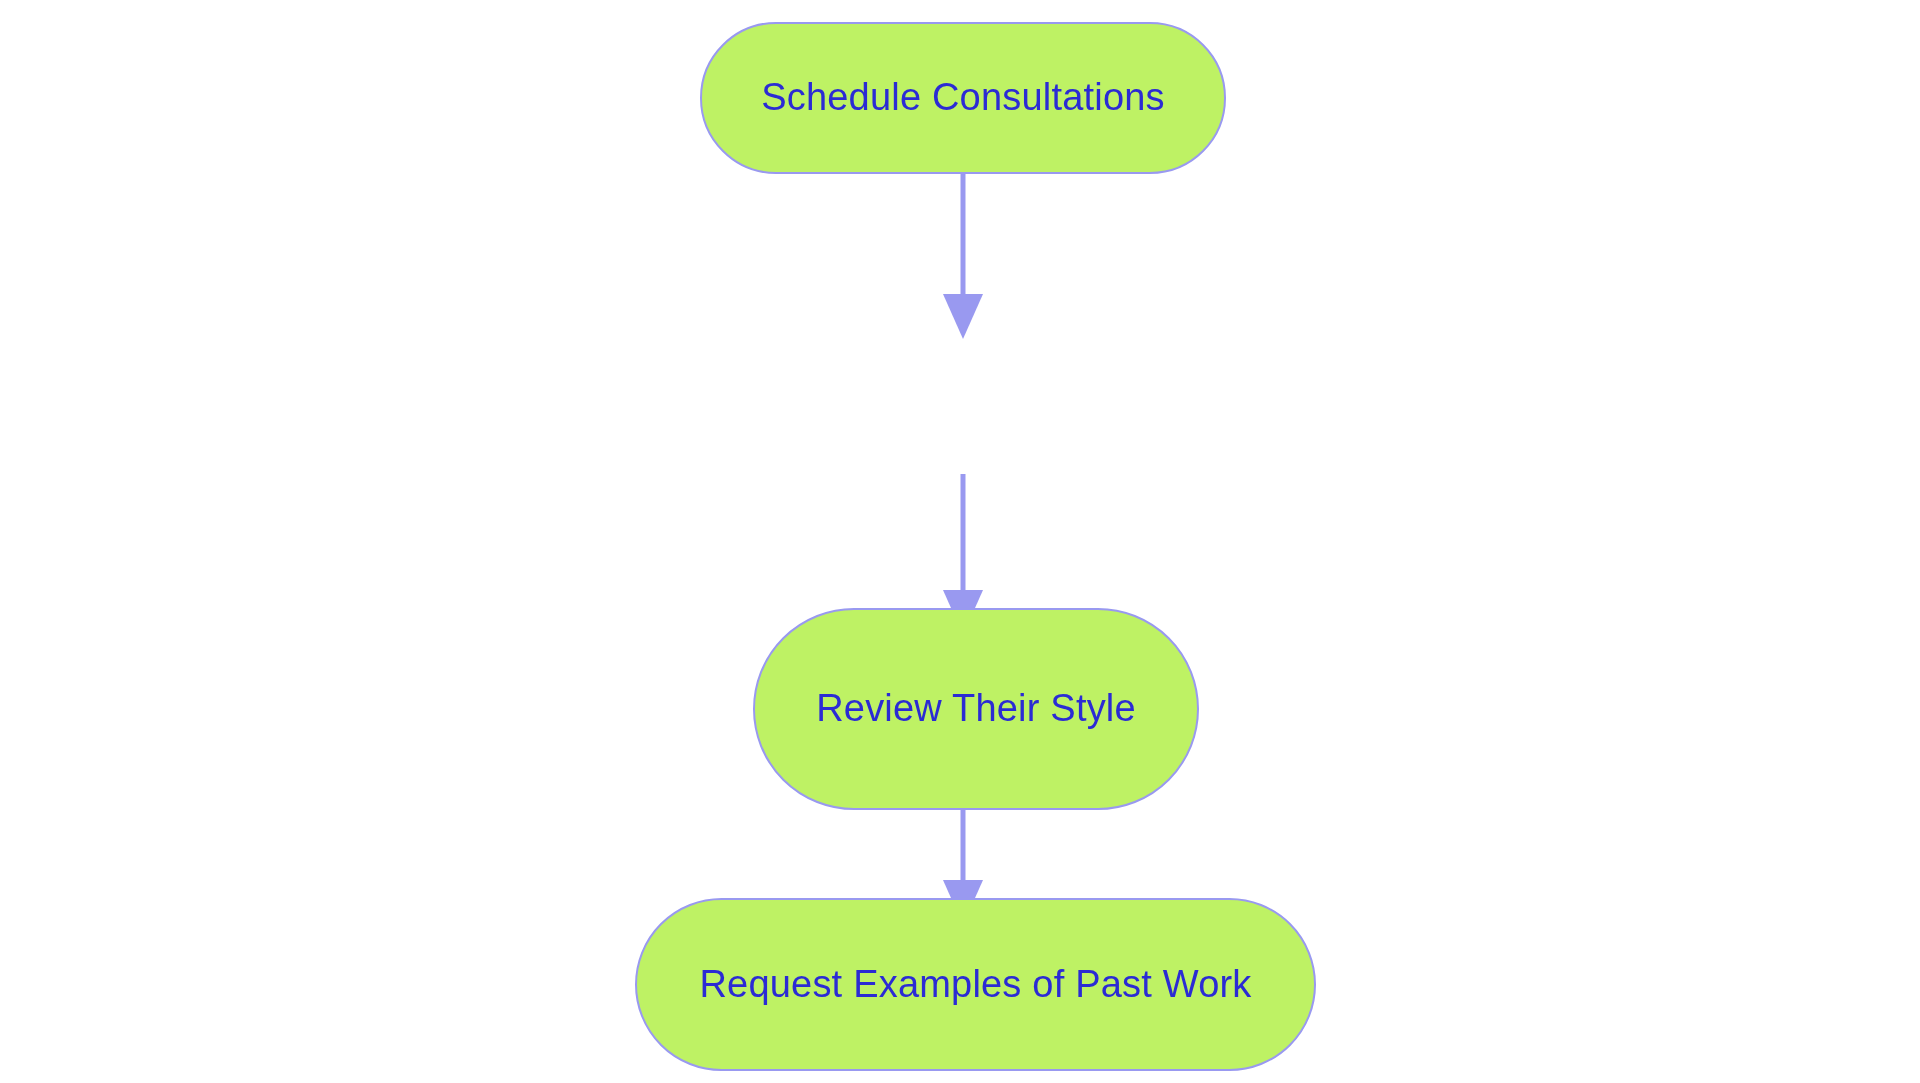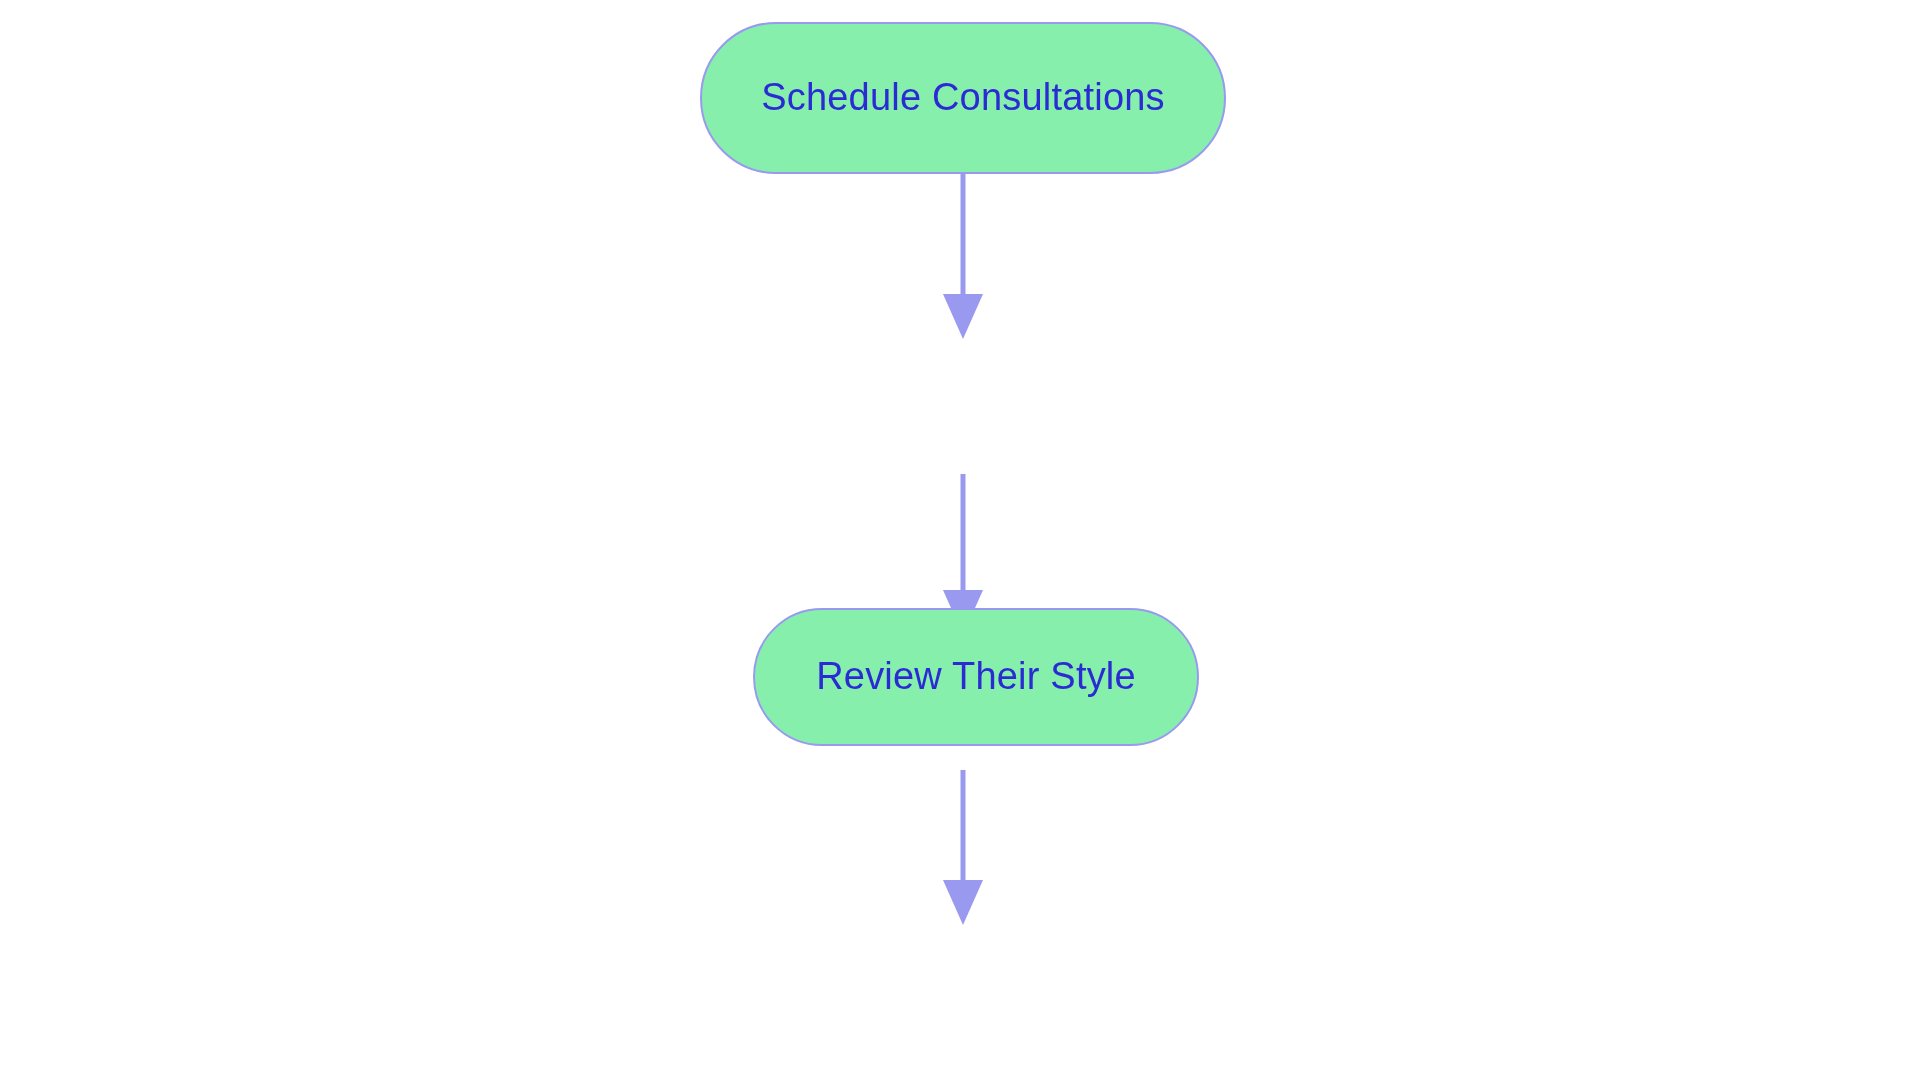--- a/index.html
+++ b/index.html
@@ -32,39 +32,39 @@
     pointer-events: none;
   }
 
   
   .flow-node {
     position: absolute;
     box-sizing: border-box;
     display: flex;
     align-items: center;
     justify-content: center;
-    background: #86efac;
+    background: #bef264;
     border: 2px solid #9999f0;
     border-radius: 9999px;
     text-align: center;
   }
   .flow-node-label {
     color: #2b2bd4;
     font-family: "Liberation Sans", sans-serif;
     font-size: 38px;
     font-weight: 400;
     line-height: 1.15;
     letter-spacing: 0.2px;
     white-space: nowrap;
   }
 
   
   #node-0 { left: 700px;  top: 22px;   width: 526px; height: 152px; }
   #node-1 { left: 685px;  top: 312px;  width: 578px; height: 162px; }
-  #node-2 { left: 753px;  top: 608px;  width: 446px; height: 138px; }
+  #node-2 { left: 753px;  top: 608px;  width: 446px; height: 202px; }
   #node-3 { left: 635px;  top: 898px;  width: 681px; height: 173px; }
 </style>
 </head>
 <body>
 
 <div id="flow-canvas">
 
   <svg id="edges-layer" viewBox="0 0 1920 1083" width="1920" height="1083" xmlns="http://www.w3.org/2000/svg">
     <defs>
       <marker id="arrowhead" markerWidth="10" markerHeight="8" refX="0.4" refY="4" orient="auto" markerUnits="strokeWidth">
@@ -81,14 +81,17 @@
 
   <div class="flow-node" id="node-0">
     <span class="flow-node-label">Schedule Consultations</span>
   </div>
 
 
   <div class="flow-node" id="node-2">
     <span class="flow-node-label">Review Their Style</span>
   </div>
 
+  <div class="flow-node" id="node-3">
+    <span class="flow-node-label">Request Examples of Past Work</span>
+  </div>
 
 </div>
 
 </body></html>

